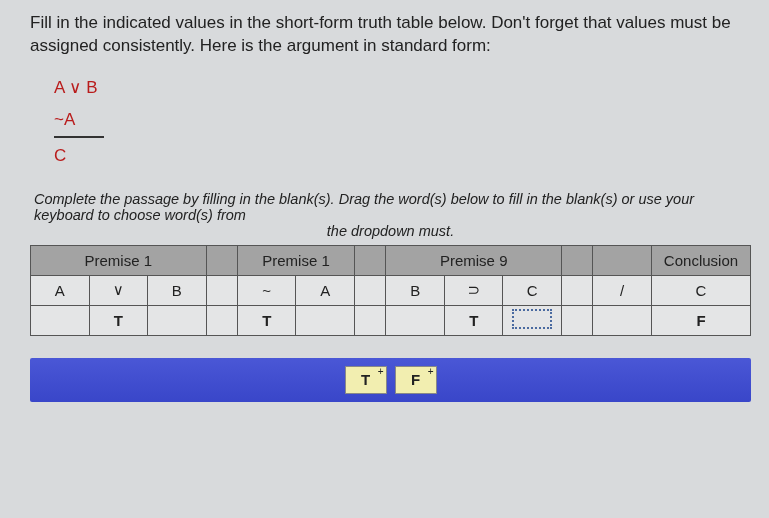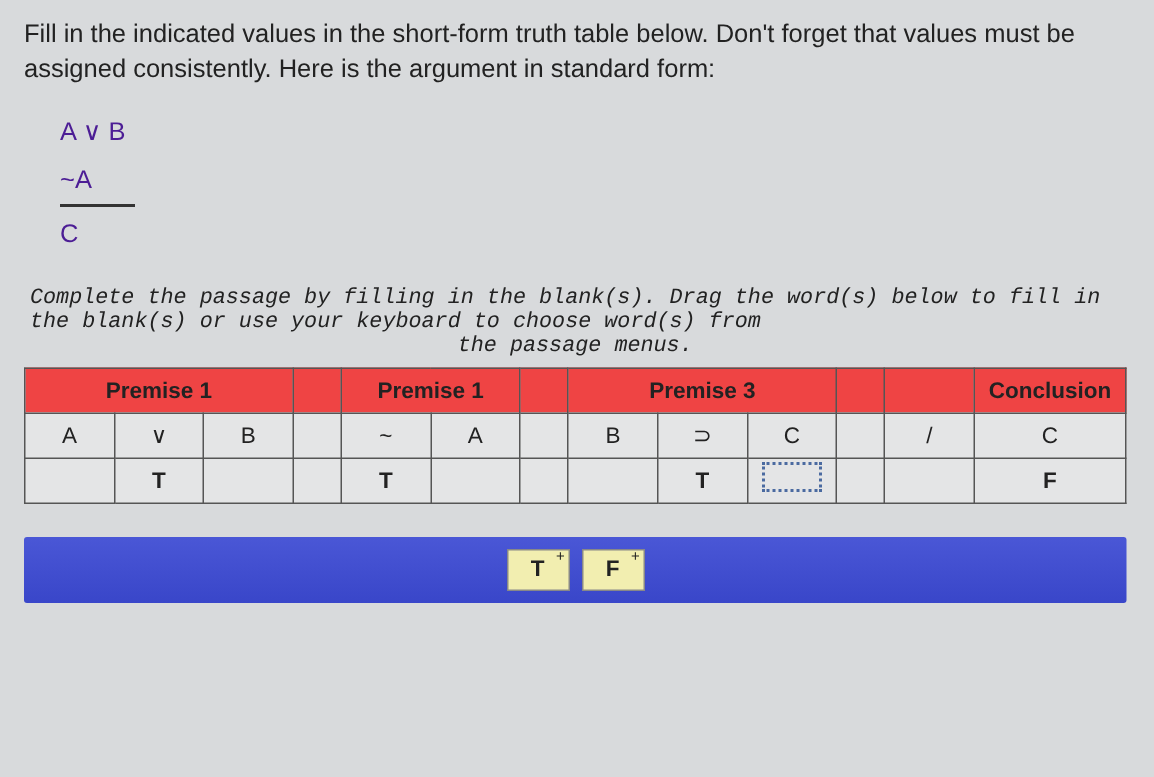--- a/index.html
+++ b/index.html
@@ -5,68 +5,67 @@
   * { box-sizing: border-box; margin: 0; padding: 0; }
   body {
     font-family: Arial, Helvetica, sans-serif;
     background: #d8dadc;
     width: 769px;
     height: 518px;
     overflow: hidden;
     color: #2a2a2a;
   }
   .page {
-    padding: 12px 18px 0 16px;
+    padding: 12px 18px 0 30px;
   }
   .instructions {
     font-size: 17px;
     line-height: 1.35;
     color: #222;
     margin-bottom: 14px;
   }
   .argument {
     margin-left: 24px;
     margin-bottom: 18px;
     font-size: 17px;
     line-height: 1.9;
-    color: #4c1d95;
+    color: #b91c1c;
   }
   .argline { display:block; }
   .conclusion-line {
     border-top: 2px solid #333;
     display: inline-block;
     padding-top: 2px;
     min-width: 50px;
   }
   .completion-note {
     font-style: italic;
     font-size: 14.5px;
     color: #222;
     text-align: left;
     padding: 0 4px 6px 4px;
-    font-family: Liberation Mono, monospace;
   }
   .completion-note .center-part { display:block; text-align:center; }
   .truth-table {
     border-collapse: collapse;
     width: 100%;
     table-layout: fixed;
     background: #e6e7e8;
   }
   .truth-table td, .truth-table th {
     border: 1px solid #555;
     height: 30px;
     text-align: center;
     font-size: 15px;
     color: #222;
     background: #e4e5e6;
   }
   .truth-table th {
-    font-weight: bold;
-    background: #ef4444;
+    font-weight: normal;
+    background: #a3a3a3;
   }
   .sep-col { background:#e4e5e6; }
   .val-T { font-weight: bold; }
   .drop-spot {
     border: 2px dotted #4a6aa0;
     display: inline-block;
     width: 40px;
     height: 20px;
   }
   .token-bar {
@@ -115,21 +114,21 @@
   <div class="argument">
     <span class="argline">A ∨ B</span>
     <span class="argline">~A</span>
     <span class="argline">
       <span class="conclusion-line">C</span>
     </span>
   </div>
 
   <div class="completion-note">
     <span>Complete the passage by filling in the blank(s). Drag the word(s) below to fill in the blank(s) or use your keyboard to choose word(s) from</span>
-    <span class="center-part">the passage menus.</span>
+    <span class="center-part">the dropdown must.</span>
   </div>
 
   <table class="truth-table">
     <colgroup>
       <col class="w-col">
         <col class="w-col">
         <col class="w-col">
       <col class="w-sep">
       <col class="w-col">
         <col class="w-col">
@@ -140,21 +139,21 @@
       <col class="w-sep">
       <col class="w-col">
       <col class="w-wide">
     </colgroup>
     <tbody>
         <tr>
       <th colspan="3">Premise 1</th>
       <th class="sep-col"></th>
       <th colspan="2">Premise 1</th>
       <th class="sep-col"></th>
-      <th colspan="3">Premise 3</th>
+      <th colspan="3">Premise 9</th>
       <th class="sep-col"></th>
       <th></th>
       <th>Conclusion</th>
     </tr>
     <tr>
       <td>A</td>
       <td>∨</td>
       <td>B</td>
       <td class="sep-col"></td>
       <td>~</td>

